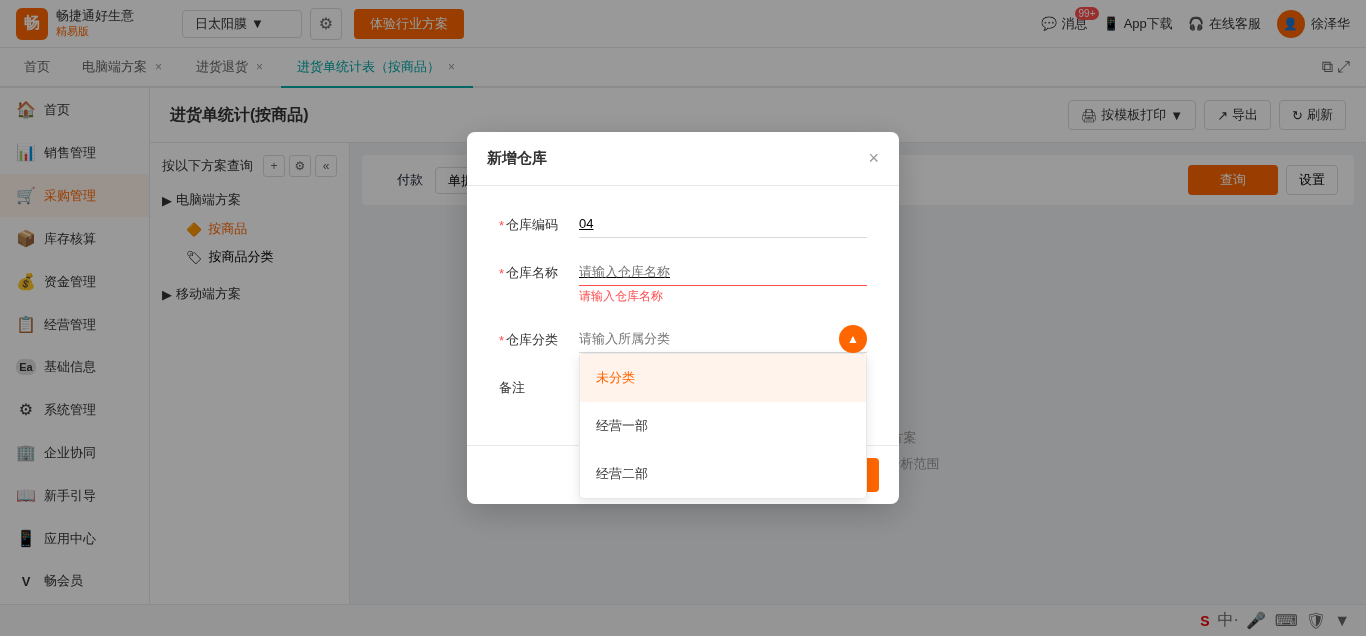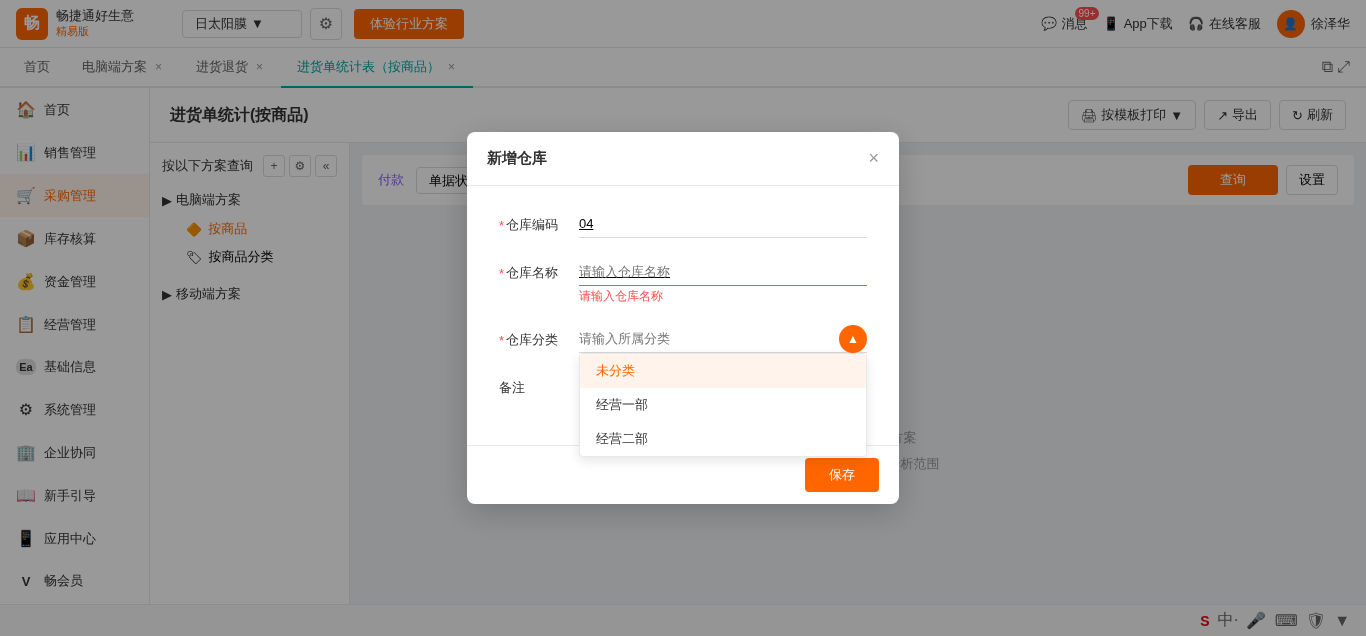--- a/index.html
+++ b/index.html
@@ -193,21 +193,21 @@
     .right-content { flex: 1; padding: 12px; display: flex; flex-direction: column; gap: 8px; }
     .filter-row {
       background: #fff;
       padding: 10px 16px;
       display: flex;
       align-items: center;
       gap: 12px;
       border-radius: 4px;
       font-size: 13px;
     }
-    .filter-label { color: #8b5cf6; }
+    .filter-label { color: #0f172a; margin-left: 19px; }
     .filter-select {
       border: 1px solid #ddd;
       border-radius: 4px;
       padding: 4px 8px;
       font-size: 13px;
       background: #fff;
       min-width: 140px;
     }
     .action-btns { margin-left: auto; display: flex; gap: 8px; }
     .set-btn { border: 1px solid #ddd; background: #fff; padding: 5px 12px; border-radius: 4px; font-size: 13px; cursor: pointer; }
@@ -284,21 +284,21 @@
       position: absolute;
       top: 100%; left: 0; right: 0;
       background: #fff;
       border: 1px solid #e8e8e8;
       border-radius: 4px;
       box-shadow: 0 4px 12px rgba(0,0,0,0.1);
       z-index: 200;
       min-width: 280px;
     }
     .dropdown-item {
-      padding: 8px 16px;
+      padding: 15px 16px;
       font-size: 13px;
       cursor: pointer;
       color: #333;
     }
     .dropdown-item.selected { background: #fff3eb; color: #ff6600; }
 
     .modal-footer {
       padding: 12px 20px;
       border-top: 1px solid #e8e8e8;
       display: flex; justify-content: flex-end; gap: 8px;

